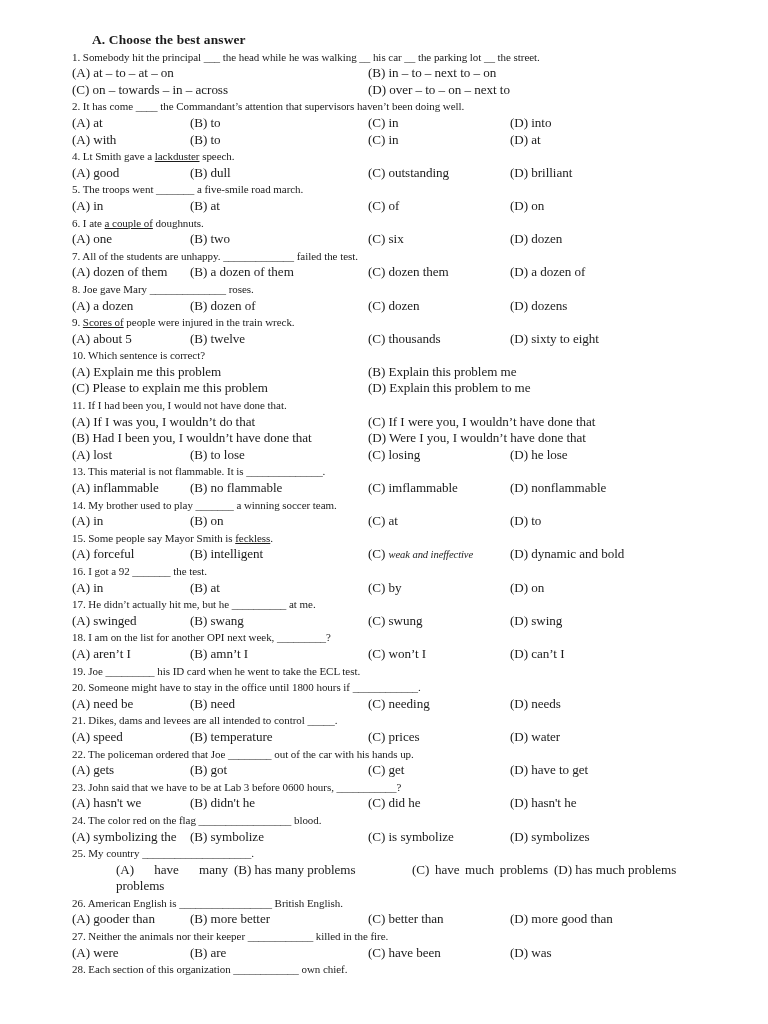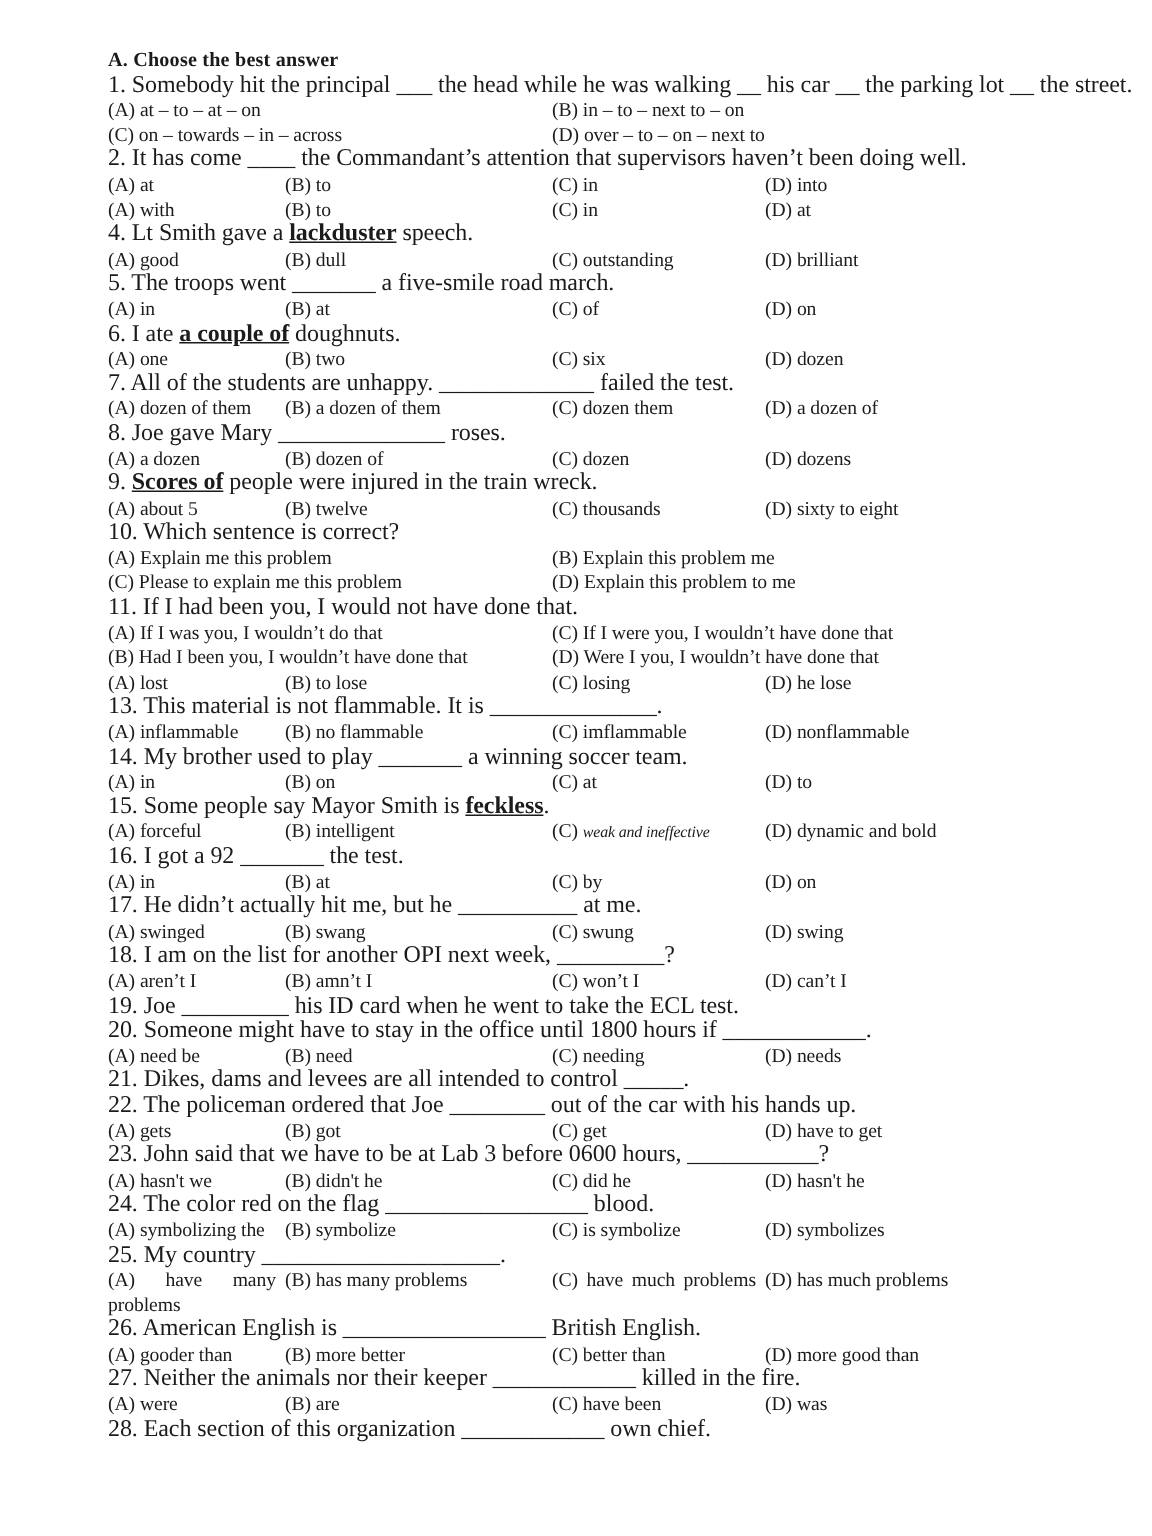--- a/index.html
+++ b/index.html
@@ -27,49 +27,50 @@
     top: 32px;
     width: 612px;
   }
   .heading {
     font-weight: bold;
     font-size: 13.4px;
     line-height: 16.6px;
     letter-spacing: 0.15px;
     margin-bottom: 0px;
     white-space: nowrap;
+    margin-left: 20px;
   }
   .stem {
-    font-size: 16px;
+    font-size: 11px;
     line-height: 16.6px;
     white-space: nowrap;
     letter-spacing: -0.05px;
   }
   .opts {
     position: relative;
     font-size: 13.1px;
     line-height: 16.6px;
     letter-spacing: -0.05px;
     height: 16.6px;
   }
-  .opts.two-line { height: 33.2px; }
+  .opts.two-line { height: 33.2px; margin-left: 44px; }
   .opt {
     position: absolute;
     top: 0;
     white-space: nowrap;
   }
   
   .c-a { left: 0px; }
   .c-b { left: 118px; }
   .c-c { left: 296px; }
   .c-d { left: 438px; }
   
   .w-l { left: 0px; }
   .w-r { left: 296px; }
-  .ul { text-decoration: underline; text-underline-offset: 1px; font-weight: bold; }
+  .ul { text-decoration: underline; text-underline-offset: 1px; }
   .small { font-size: 10.6px; letter-spacing: -0.1px; font-style: italic; }
   
   .just {
     position: absolute;
     top: 0;
     white-space: normal;
     text-align: justify;
     text-align-last: justify;
     word-spacing: 0px;
   }
@@ -244,20 +245,26 @@
 
     <div class="stem">20. Someone might have to stay in the office until 1800 hours if ____________.</div>
     <div class="opts">
       <span class="opt c-a">(A) need be</span>
       <span class="opt c-b">(B) need</span>
       <span class="opt c-c">(C) needing</span>
       <span class="opt c-d">(D) needs</span>
     </div>
 
     <div class="stem">21. Dikes, dams and levees are all intended to control _____.</div>
+    <div class="opts">
+      <span class="opt c-a">(A) speed</span>
+      <span class="opt c-b">(B) temperature</span>
+      <span class="opt c-c">(C) prices</span>
+      <span class="opt c-d">(D) water</span>
+    </div>
 
     <div class="stem">22. The policeman ordered that Joe ________ out of the car with his hands up.</div>
     <div class="opts">
       <span class="opt c-a">(A) gets</span>
       <span class="opt c-b">(B) got</span>
       <span class="opt c-c">(C) get</span>
       <span class="opt c-d">(D) have to get</span>
     </div>
 
     <div class="stem">23. John said that we have to be at Lab 3 before 0600 hours, ___________?</div>

